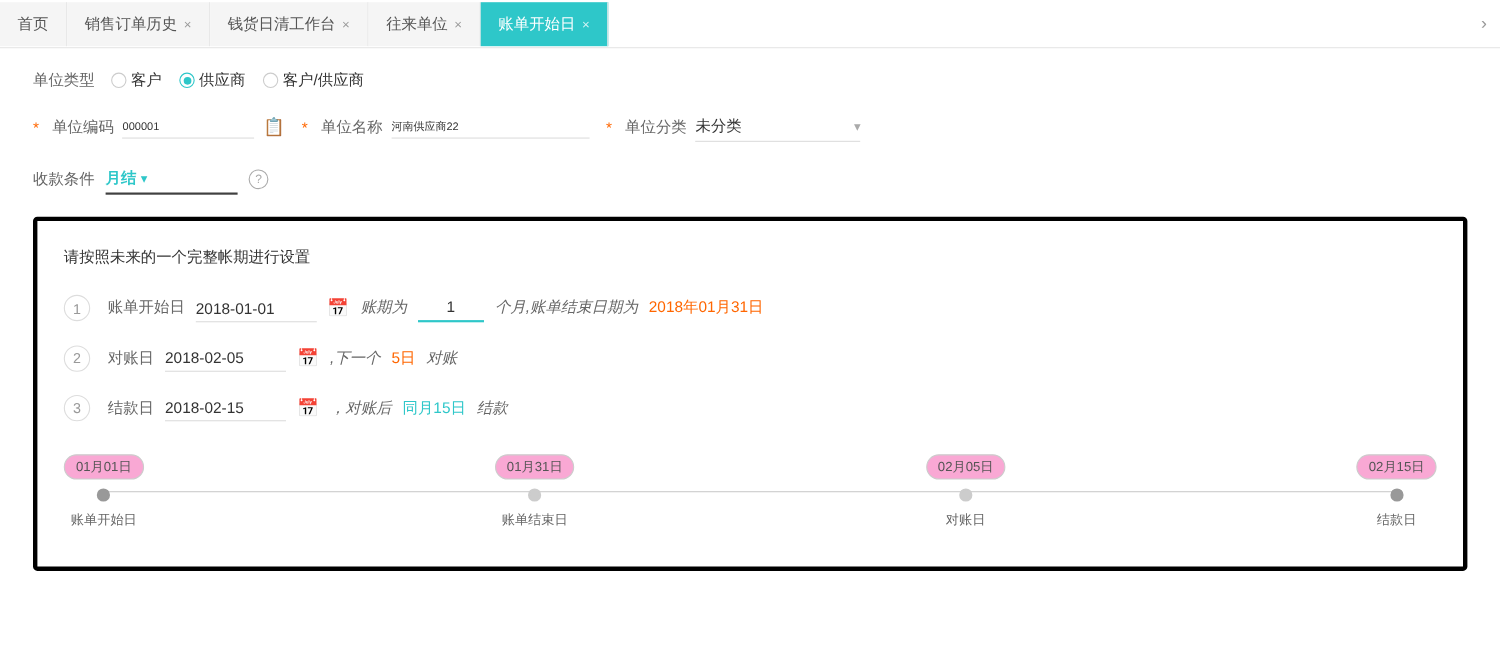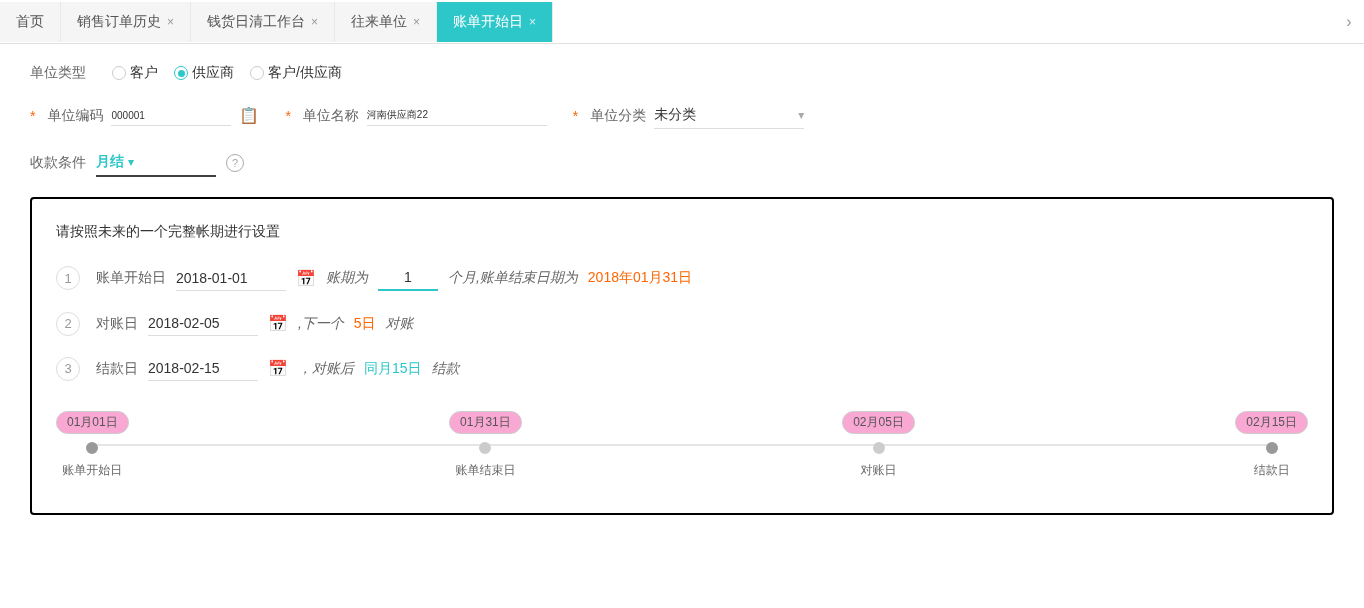--- a/index.html
+++ b/index.html
@@ -55,21 +55,21 @@
       background: #fff;
       padding: 20px 30px;
       min-height: calc(100vh - 40px);
     }
 
     
     .form-row {
       display: flex;
       align-items: center;
       margin-bottom: 20px;
-      gap: 26px;
+      gap: 15px;
     }
     .form-label {
       color: #666;
       white-space: nowrap;
     }
     .required-star {
       color: #f60;
       margin-right: 4px;
     }
     .radio-group {
@@ -172,21 +172,21 @@
       color: #aaa;
       font-size: 11px;
       display: inline-flex;
       align-items: center;
       justify-content: center;
       cursor: pointer;
     }
 
     
     .card-section {
-      border: 2px solid #000000;
+      border: 4px solid #000000;
       border-radius: 4px;
       padding: 24px;
       margin-bottom: 20px;
     }
     .card-title {
       font-size: 14px;
       color: #333;
       margin-bottom: 24px;
     }
 

